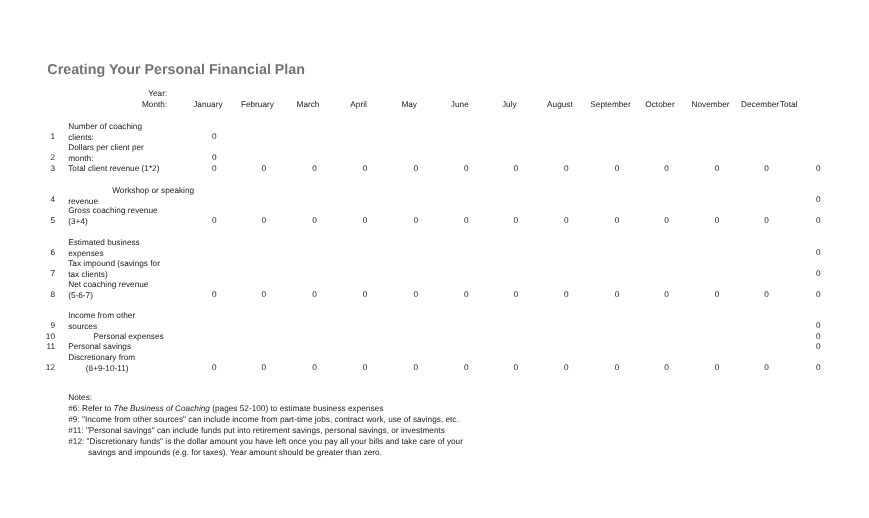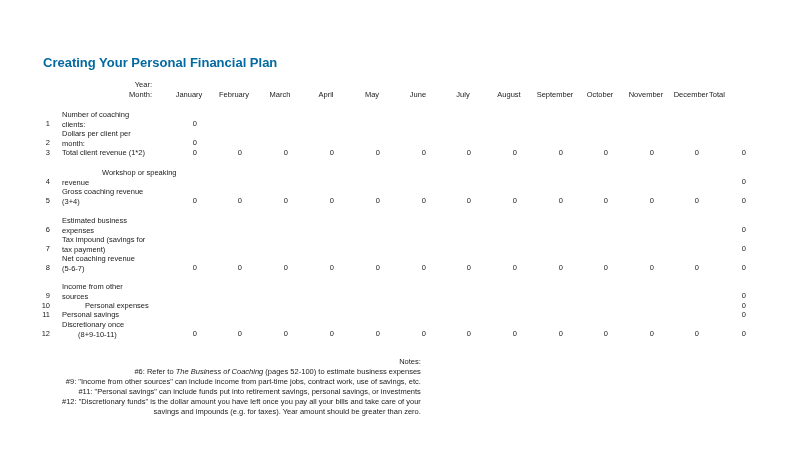--- a/index.html
+++ b/index.html
@@ -1,25 +1,25 @@
 <!DOCTYPE html>
 <html><head>
   <meta charset="utf-8">
   <style>
     html, body { margin: 0; padding: 0; background: #ffffff; }
     body { width: 790px; height: 471px; position: relative; overflow: hidden;
            font-family: "Liberation Sans", sans-serif; color: #222; }
-    .title { position: absolute; left: 43px; top: 55px; font-size: 13px; font-weight: bold; color: #0369a1; }
+    .title { position: absolute; left: 43px; top: 55px; font-size: 13px; font-weight: bold; color: #737373; }
     .abs { position: absolute; font-size: 7.5px; line-height: 9.5px; white-space: nowrap; }
     .hdr-label { text-align: right; }
     .month { text-align: center; width: 50px; }
     .rownum { text-align: right; width: 14px; }
     .lbl { left: 62px; }
     .val { text-align: right; width: 30px; }
-    .notes { position: absolute; left: 62px; top: 357px; font-size: 7.5px; line-height: 10px; text-align: right; }
+    .notes { position: absolute; left: 62px; top: 357px; font-size: 7.5px; line-height: 10px; }
     .notes div { white-space: nowrap; }
     .indent { padding-left: 18px; }
   </style>
 </head>
 <body>
 
 <div class="title">Creating Your Personal Financial Plan</div>
 
 <div id="sheet">
     <div class="abs hdr-label" style="left: 100px; top: 80px; width: 52px;">Year:</div>
@@ -79,21 +79,21 @@
     <div class="abs val" style="left: 578px; top: 196px;">0</div>
     <div class="abs val" style="left: 624px; top: 196px;">0</div>
     <div class="abs val" style="left: 669px; top: 196px;">0</div>
     <div class="abs val" style="left: 716px; top: 196px;">0</div>
     <div class="abs rownum" style="left: 36px; top: 225px;">6</div>
     <div class="abs lbl" style="left: 62px; top: 216px;">Estimated business</div>
     <div class="abs lbl" style="left: 62px; top: 225.5px;">expenses</div>
     <div class="abs val" style="left: 716px; top: 225px;">0</div>
     <div class="abs rownum" style="left: 36px; top: 244px;">7</div>
     <div class="abs lbl" style="left: 62px; top: 235px;">Tax impound (savings for</div>
-    <div class="abs lbl" style="left: 62px; top: 244.5px;">tax payment)</div>
+    <div class="abs lbl" style="left: 62px; top: 244.5px;">tax clients)</div>
     <div class="abs val" style="left: 716px; top: 244px;">0</div>
     <div class="abs rownum" style="left: 36px; top: 263px;">8</div>
     <div class="abs lbl" style="left: 62px; top: 254px;">Net coaching revenue</div>
     <div class="abs lbl" style="left: 62px; top: 263.5px;">(5-6-7)</div>
     <div class="abs val" style="left: 167px; top: 263px;">0</div>
     <div class="abs val" style="left: 212px; top: 263px;">0</div>
     <div class="abs val" style="left: 258px; top: 263px;">0</div>
     <div class="abs val" style="left: 304px; top: 263px;">0</div>
     <div class="abs val" style="left: 350px; top: 263px;">0</div>
     <div class="abs val" style="left: 396px; top: 263px;">0</div>
@@ -108,21 +108,21 @@
     <div class="abs lbl" style="left: 62px; top: 282px;">Income from other</div>
     <div class="abs lbl" style="left: 62px; top: 291.5px;">sources</div>
     <div class="abs val" style="left: 716px; top: 291px;">0</div>
     <div class="abs rownum" style="left: 36px; top: 301px;">10</div>
     <div class="abs lbl" style="left: 62px; top: 301px; padding-left: 23px;">Personal expenses</div>
     <div class="abs val" style="left: 716px; top: 301px;">0</div>
     <div class="abs rownum" style="left: 36px; top: 310px;">11</div>
     <div class="abs lbl" style="left: 62px; top: 310px;">Personal savings</div>
     <div class="abs val" style="left: 716px; top: 310px;">0</div>
     <div class="abs rownum" style="left: 36px; top: 329px;">12</div>
-    <div class="abs lbl" style="left: 62px; top: 320px;">Discretionary once</div>
+    <div class="abs lbl" style="left: 62px; top: 320px;">Discretionary from</div>
     <div class="abs lbl" style="left: 62px; top: 329.5px; margin-left: 16px;">(8+9-10-11)</div>
     <div class="abs val" style="left: 167px; top: 329px;">0</div>
     <div class="abs val" style="left: 212px; top: 329px;">0</div>
     <div class="abs val" style="left: 258px; top: 329px;">0</div>
     <div class="abs val" style="left: 304px; top: 329px;">0</div>
     <div class="abs val" style="left: 350px; top: 329px;">0</div>
     <div class="abs val" style="left: 396px; top: 329px;">0</div>
     <div class="abs val" style="left: 441px; top: 329px;">0</div>
     <div class="abs val" style="left: 487px; top: 329px;">0</div>
     <div class="abs val" style="left: 533px; top: 329px;">0</div>

